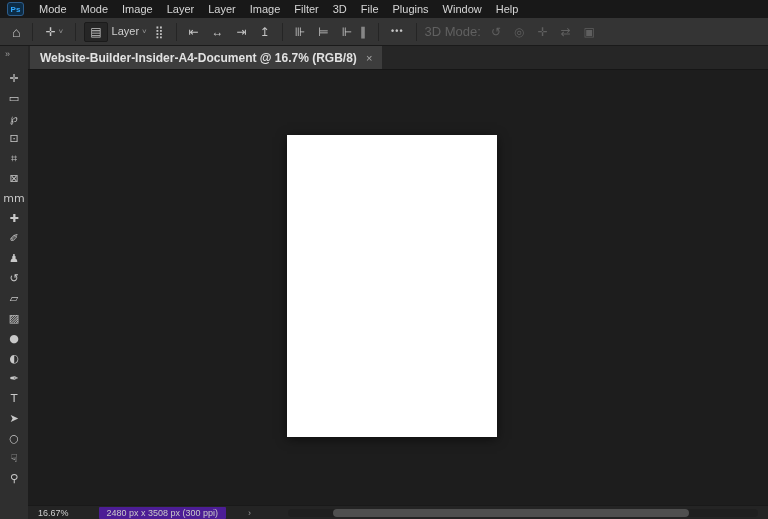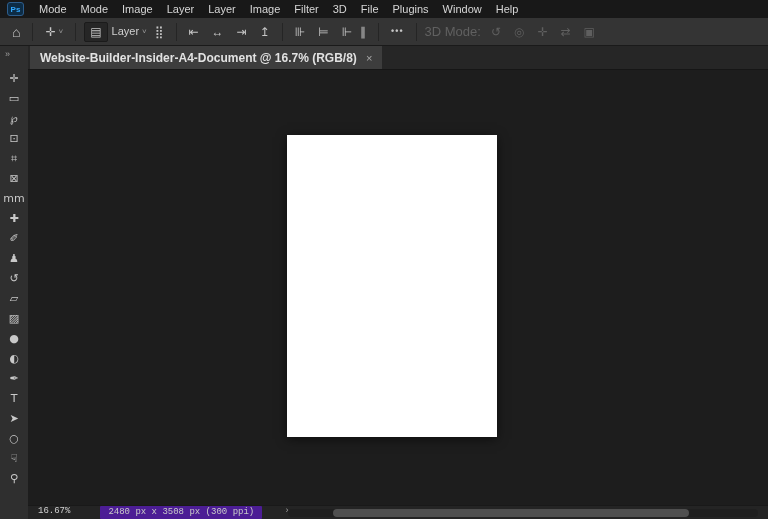--- a/index.html
+++ b/index.html
@@ -127,24 +127,23 @@
     width: 210px; height: 302px;
     background: #ffffff;
     box-shadow: 0 2px 10px rgba(0,0,0,0.55);
   }
 
   
   .statusbar {
     position: absolute; left: 28px; top: 505px; width: 740px; height: 14px;
     background: #242424;
     border-top: 1px solid #191919;
-    display: flex; 
+    display: flex; align-items: center;
     font-size: 9px;
     color: #c9c9c9;
-    font-family: Liberation Mono, monospace;
   }
   .zoom { margin-left: 10px; color: #d0d0d0; }
   .docinfo {
     margin-left: 30px;
     background: #4c1d95;
     padding: 1px 8px;
     border-radius: 1px;
   }
   .chev { margin-left: 22px; color: #9a9a9a; font-size: 9px; }
   .hscroll-track {

